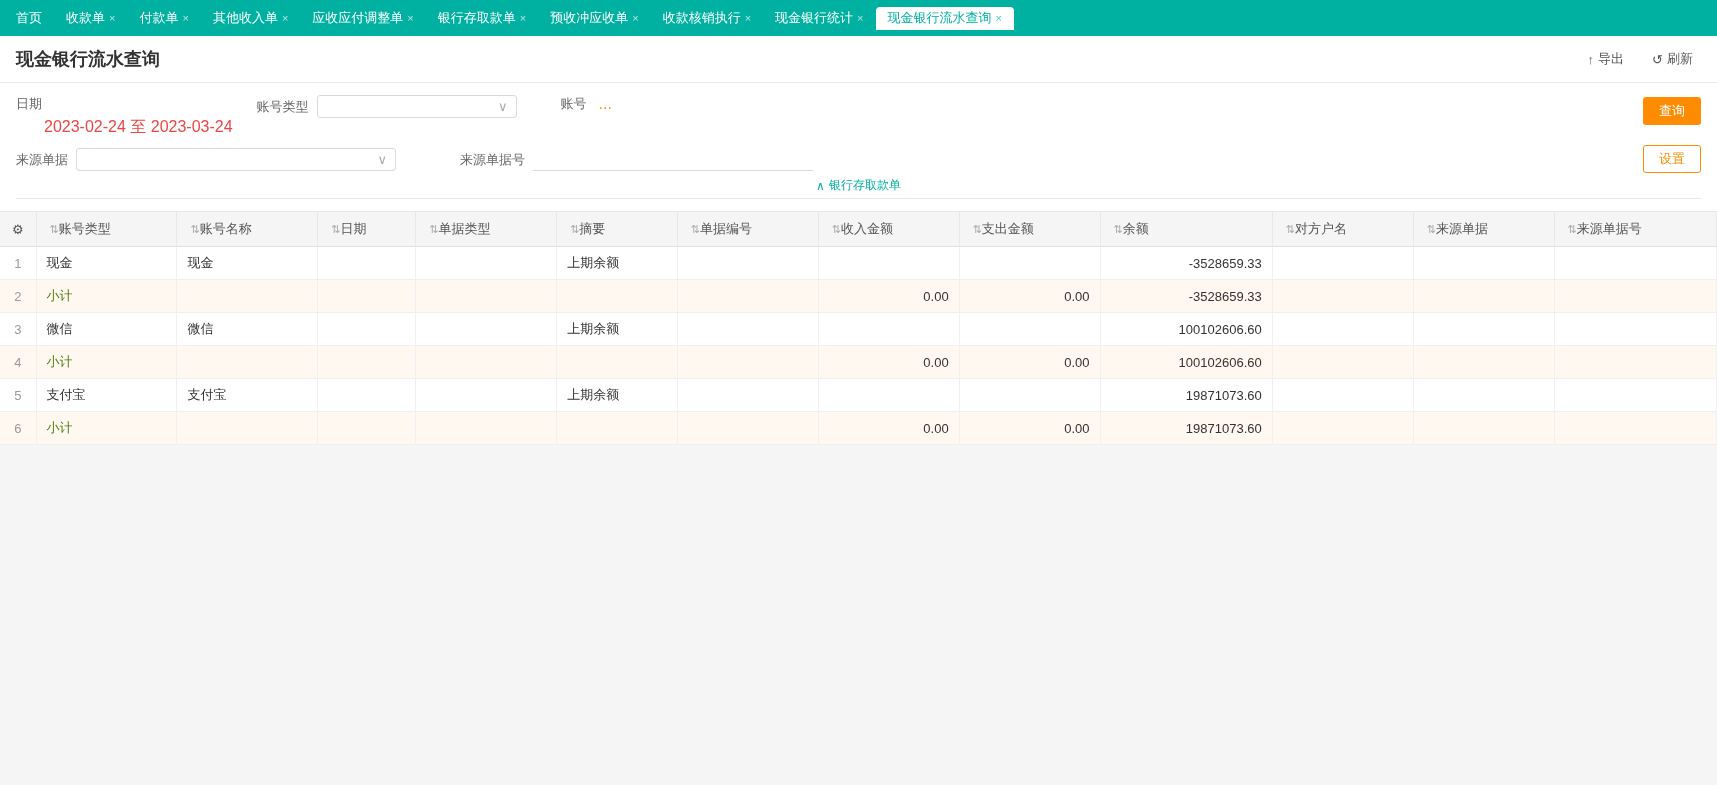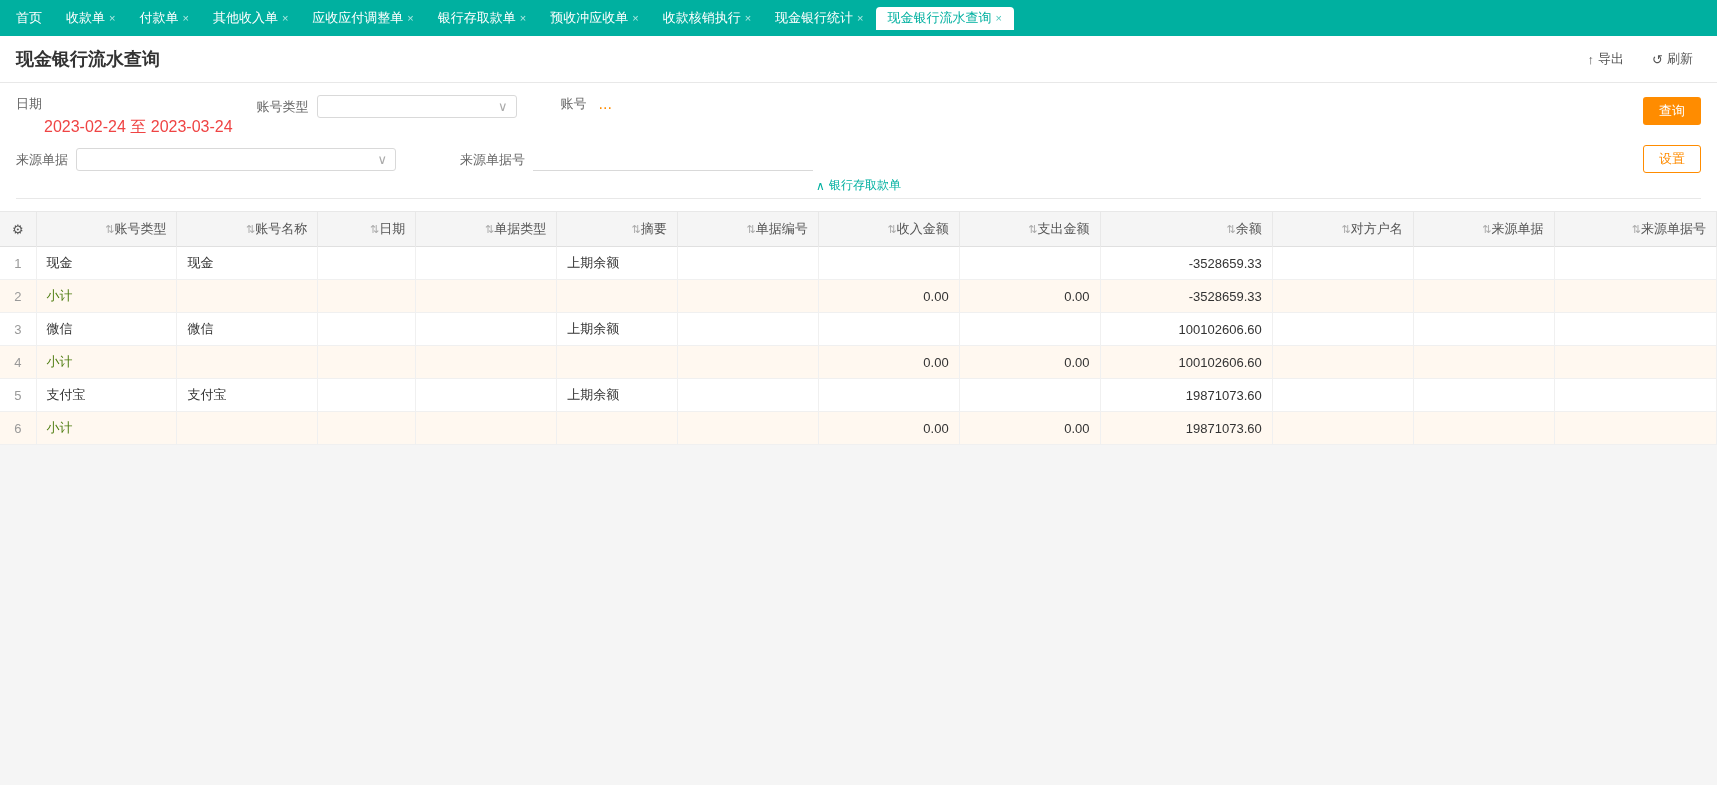--- a/index.html
+++ b/index.html
@@ -170,21 +170,21 @@
       width: 100%;
       border-collapse: collapse;
       font-size: 13px;
     }
     thead tr {
       background: #f5f5f5;
       border-bottom: 1px solid #e0e0e0;
     }
     thead th {
       padding: 8px 10px;
-      text-align: right;
+      text-align: left;
       font-weight: normal;
       color: #555;
       white-space: nowrap;
       border-right: 1px solid #e8e8e8;
       user-select: none;
       cursor: pointer;
     }
     thead th .sort-icon { color: #aaa; margin-left: 3px; font-size: 11px; }
     .th-gear { width: 36px; text-align: center; }
 

